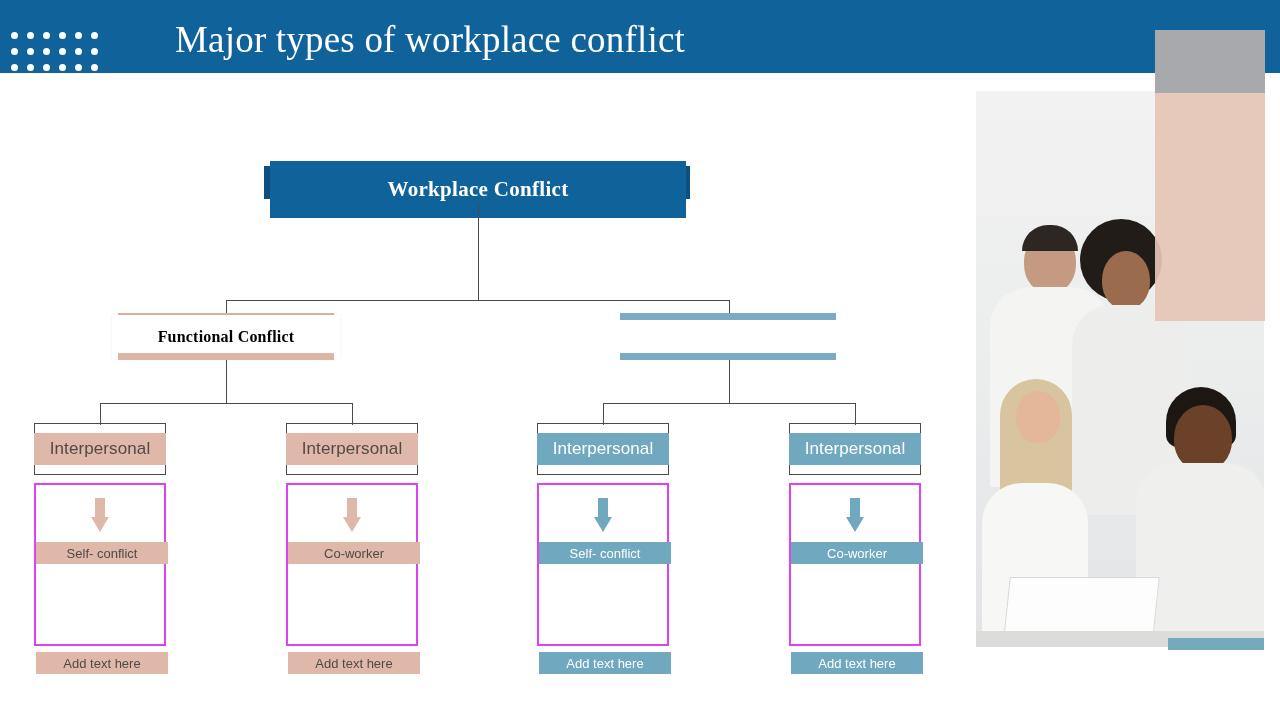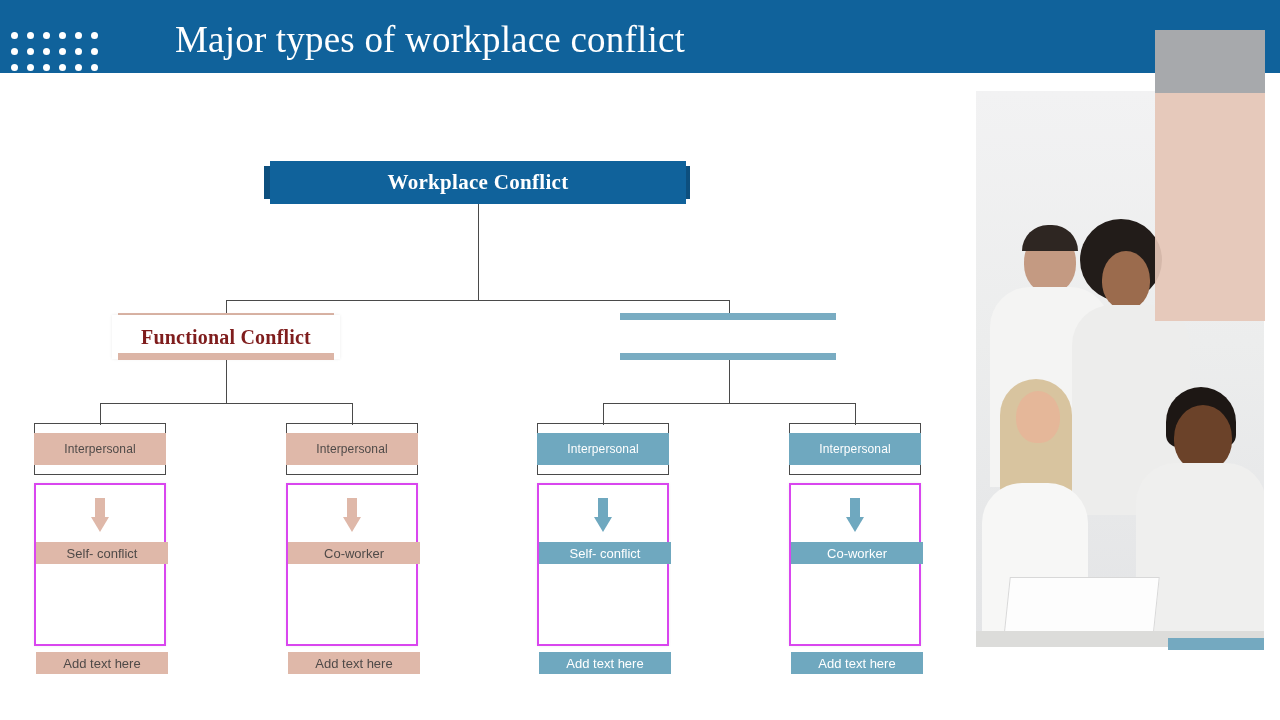--- a/index.html
+++ b/index.html
@@ -65,21 +65,21 @@
   }
   .block-teal{
     position:absolute; left:1168px; top:638px;
     width:96px; height:12px;
     background:#74a9c0;
   }
 
   
   .root-box{
     position:absolute; left:270px; top:161px;
-    width:416px; height:43px;
+    width:416px; height:57px;
     background:#10629b;
     display:flex; align-items:center; justify-content:center;
   }
   .root-box .label{
     font-family:"Liberation Serif", serif;
     font-weight:bold; font-size:21px; color:#ffffff;
     letter-spacing:.3px;
   }
   .root-tab{
     position:absolute; top:166px; width:8px; height:33px;
@@ -95,33 +95,33 @@
 
   
   .l2{
     position:absolute; width:228px; height:44px;
     background:#ffffff;
     display:flex; align-items:center; justify-content:center;
     box-shadow:0 0 3px rgba(0,0,0,.08);
   }
   .l2 .label{
     font-family:"Liberation Serif", serif;
-    font-weight:bold; font-size:20px; color:#7f1d1d;
+    font-weight:bold; font-size:16px; color:#000000;
     letter-spacing:.2px; white-space:nowrap;
   }
   .l2-bar{ position:absolute; height:7px; width:216px; }
   .l2-bar.pink{ background:#dcb5a6; }
   .l2-bar.teal{ background:#79acc2; }
 
   
   .leaf{ position:absolute; width:132px; }
   .leaf .chip{
     width:132px; height:32px;
     display:flex; align-items:center; justify-content:center;
-    font-size:12px; letter-spacing:.1px;
+    font-size:17px; letter-spacing:.1px;
   }
   .leaf .bracket{
     position:absolute; left:0; width:132px; height:10px;
     border-left:1px solid #4a4a4a;
     border-right:1px solid #4a4a4a;
   }
   .leaf .bracket.top{ top:-10px; border-top:1px solid #4a4a4a; }
   .leaf .bracket.bot{ top:32px; border-bottom:1px solid #4a4a4a; }
 
   .card{

